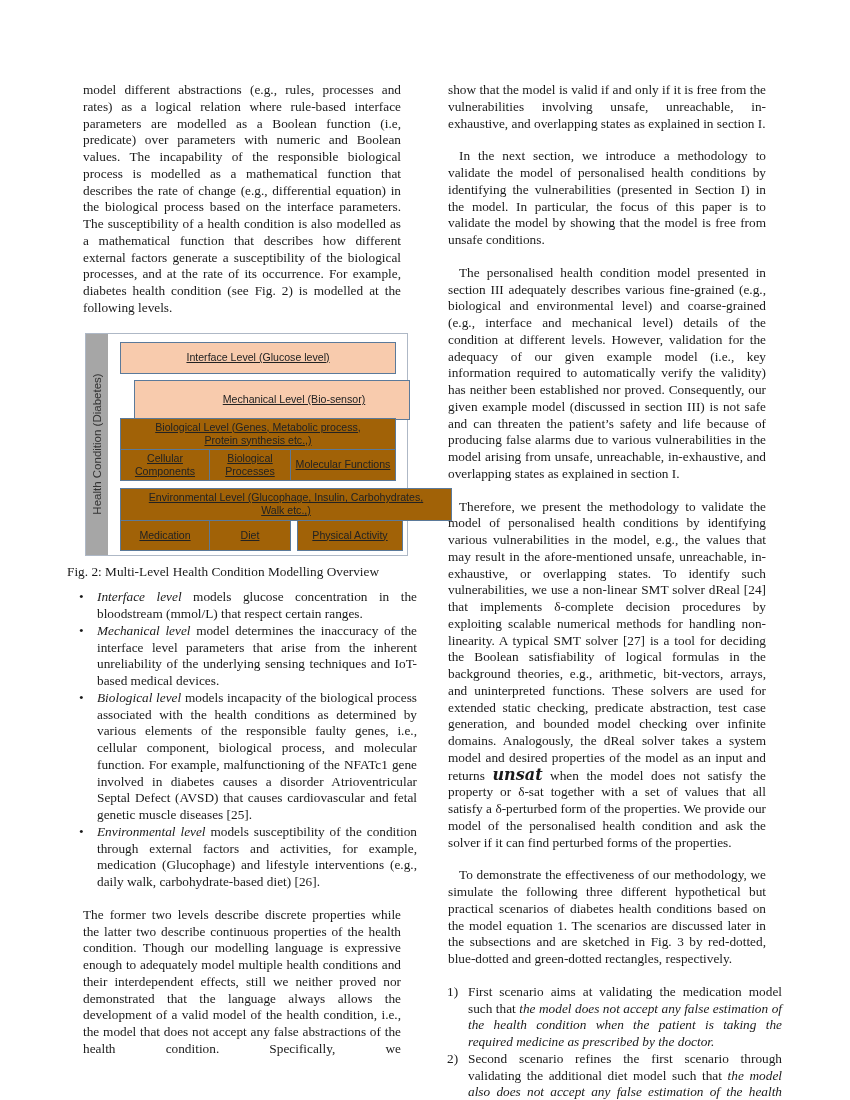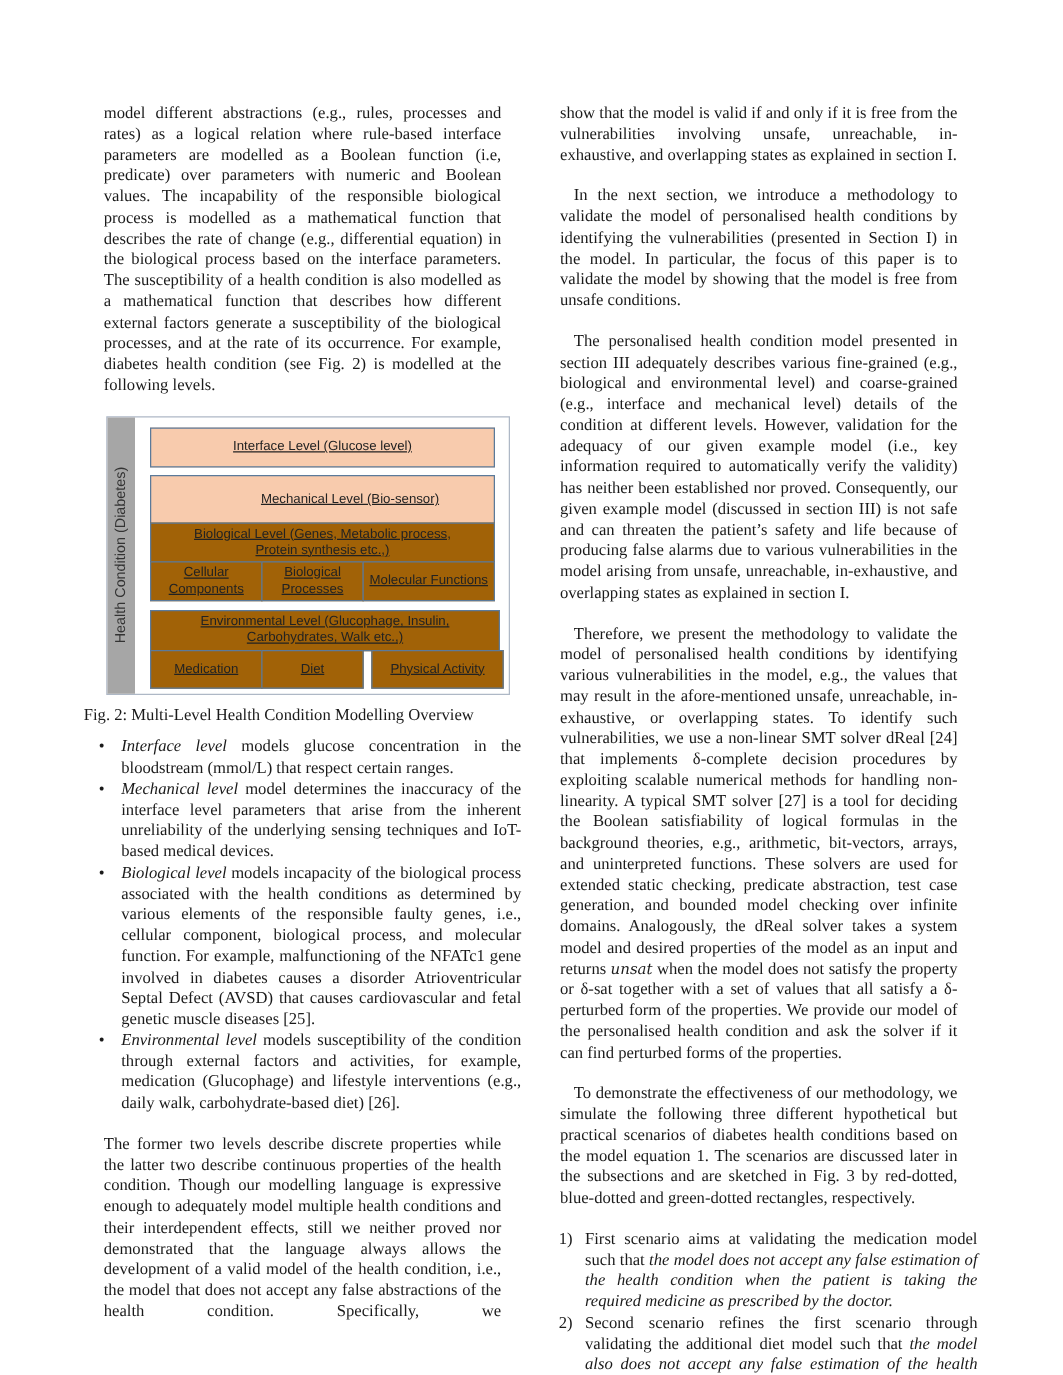--- a/index.html
+++ b/index.html
@@ -13,21 +13,21 @@
   .just-last { text-align-last:justify; }
   .section-heading { text-align:center; font-variant:small-caps; font-size:13.3px;
                      margin:17px 0 16px 0; letter-spacing:0.2px; }
   ul.levels { list-style:none; margin:9px 0 0 0; padding:0; }
   ul.levels li { position:relative; padding-left:30px; text-align:justify; }
   ul.levels li .bullet { position:absolute; left:12px; top:0; }
   ol.scenarios { list-style:none; margin:7px 0 0 0; padding:0; }
   ol.scenarios li { position:relative; padding-left:36px; text-align:justify; }
   ol.scenarios li .num { position:absolute; left:15px; top:0; }
   em { font-style:italic; }
-  .math { font-style:italic; font-family:"DejaVu Serif", serif; font-size:12px; }
+  .math { font-style:italic; font-family:"DejaVu Serif", serif; font-size:16px;font-weight:bold; }
 
   
   .figure { position:relative; margin:16px 0 0 18px; width:323px; height:223px;
             border:1px solid #aeb8c6; background:#fff; box-sizing:border-box; }
   .fig-side { position:absolute; left:0; top:0; width:22px; height:100%;
               background:#a6a6a6; }
   .fig-side span { position:absolute; left:50%; top:50%; transform:translate(-50%,-50%) rotate(-90deg);
                    white-space:nowrap; font-family:"Liberation Sans", sans-serif; font-size:11.5px; color:#333; }
   .box { position:absolute; box-sizing:border-box; border:1px solid #5b7a9a;
          font-family:"Liberation Sans", sans-serif; font-size:10.6px; color:#222;
@@ -42,36 +42,36 @@
 <div class="col left">
   <p>model different abstractions (e.g., rules, processes and rates) as a logical relation where rule-based interface parameters are modelled as a Boolean function (i.e, predicate) over parameters with numeric and Boolean values. The incapability of the responsible biological process is modelled as a mathematical function that describes the rate of change (e.g., differential equation) in the biological process based on the interface parameters. The susceptibility of a health condition is also modelled as a mathematical function that describes how different external factors generate a susceptibility of the biological processes, and at the rate of its occurrence. For example, diabetes health condition (see Fig. 2) is modelled at the following levels.</p>
 
   <div class="figure">
     <div class="fig-side">
       <span>Health Condition  (Diabetes)</span>
     </div>
     <div class="box orange" style="left:34px; top:8px; width:276px; height:32px;">
       <span>Interface Level  (Glucose level)</span>
     </div>
-    <div class="box orange" style="left:34px; top:46px; width:276px; height:40px;padding-left:44px;">
+    <div class="box orange" style="left:48px; top:46px; width:276px; height:40px;padding-left:44px;">
       <span>Mechanical Level  (Bio-sensor)</span>
     </div>
     <div class="box green" style="left:34px; top:84px; width:276px; height:32px; padding:0 20px;">
       <span>Biological  Level (Genes, Metabolic process, Protein synthesis etc.,)</span>
     </div>
     <div class="box green" style="left:34px; top:115px; width:90px; height:32px;">
       <span>Cellular Components</span>
     </div>
     <div class="box green" style="left:123px; top:115px; width:82px; height:32px;">
       <span>Biological Processes</span>
     </div>
     <div class="box green" style="left:204px; top:115px; width:106px; height:32px;">
       <span>Molecular Functions</span>
     </div>
-    <div class="box green" style="left:34px; top:154px; width:280px; height:33px; padding:0 26px;">
+    <div class="box green" style="left:34px; top:154px; width:332px; height:33px; padding:0 26px;">
       <span>Environmental  Level (Glucophage, Insulin, Carbohydrates, Walk etc.,)</span>
     </div>
     <div class="box green" style="left:34px; top:186px; width:90px; height:31px;">
       <span>Medication</span>
     </div>
     <div class="box green" style="left:123px; top:186px; width:82px; height:31px;">
       <span>Diet</span>
     </div>
     <div class="box green" style="left:211px; top:186px; width:106px; height:31px;">
       <span>Physical Activity</span>

